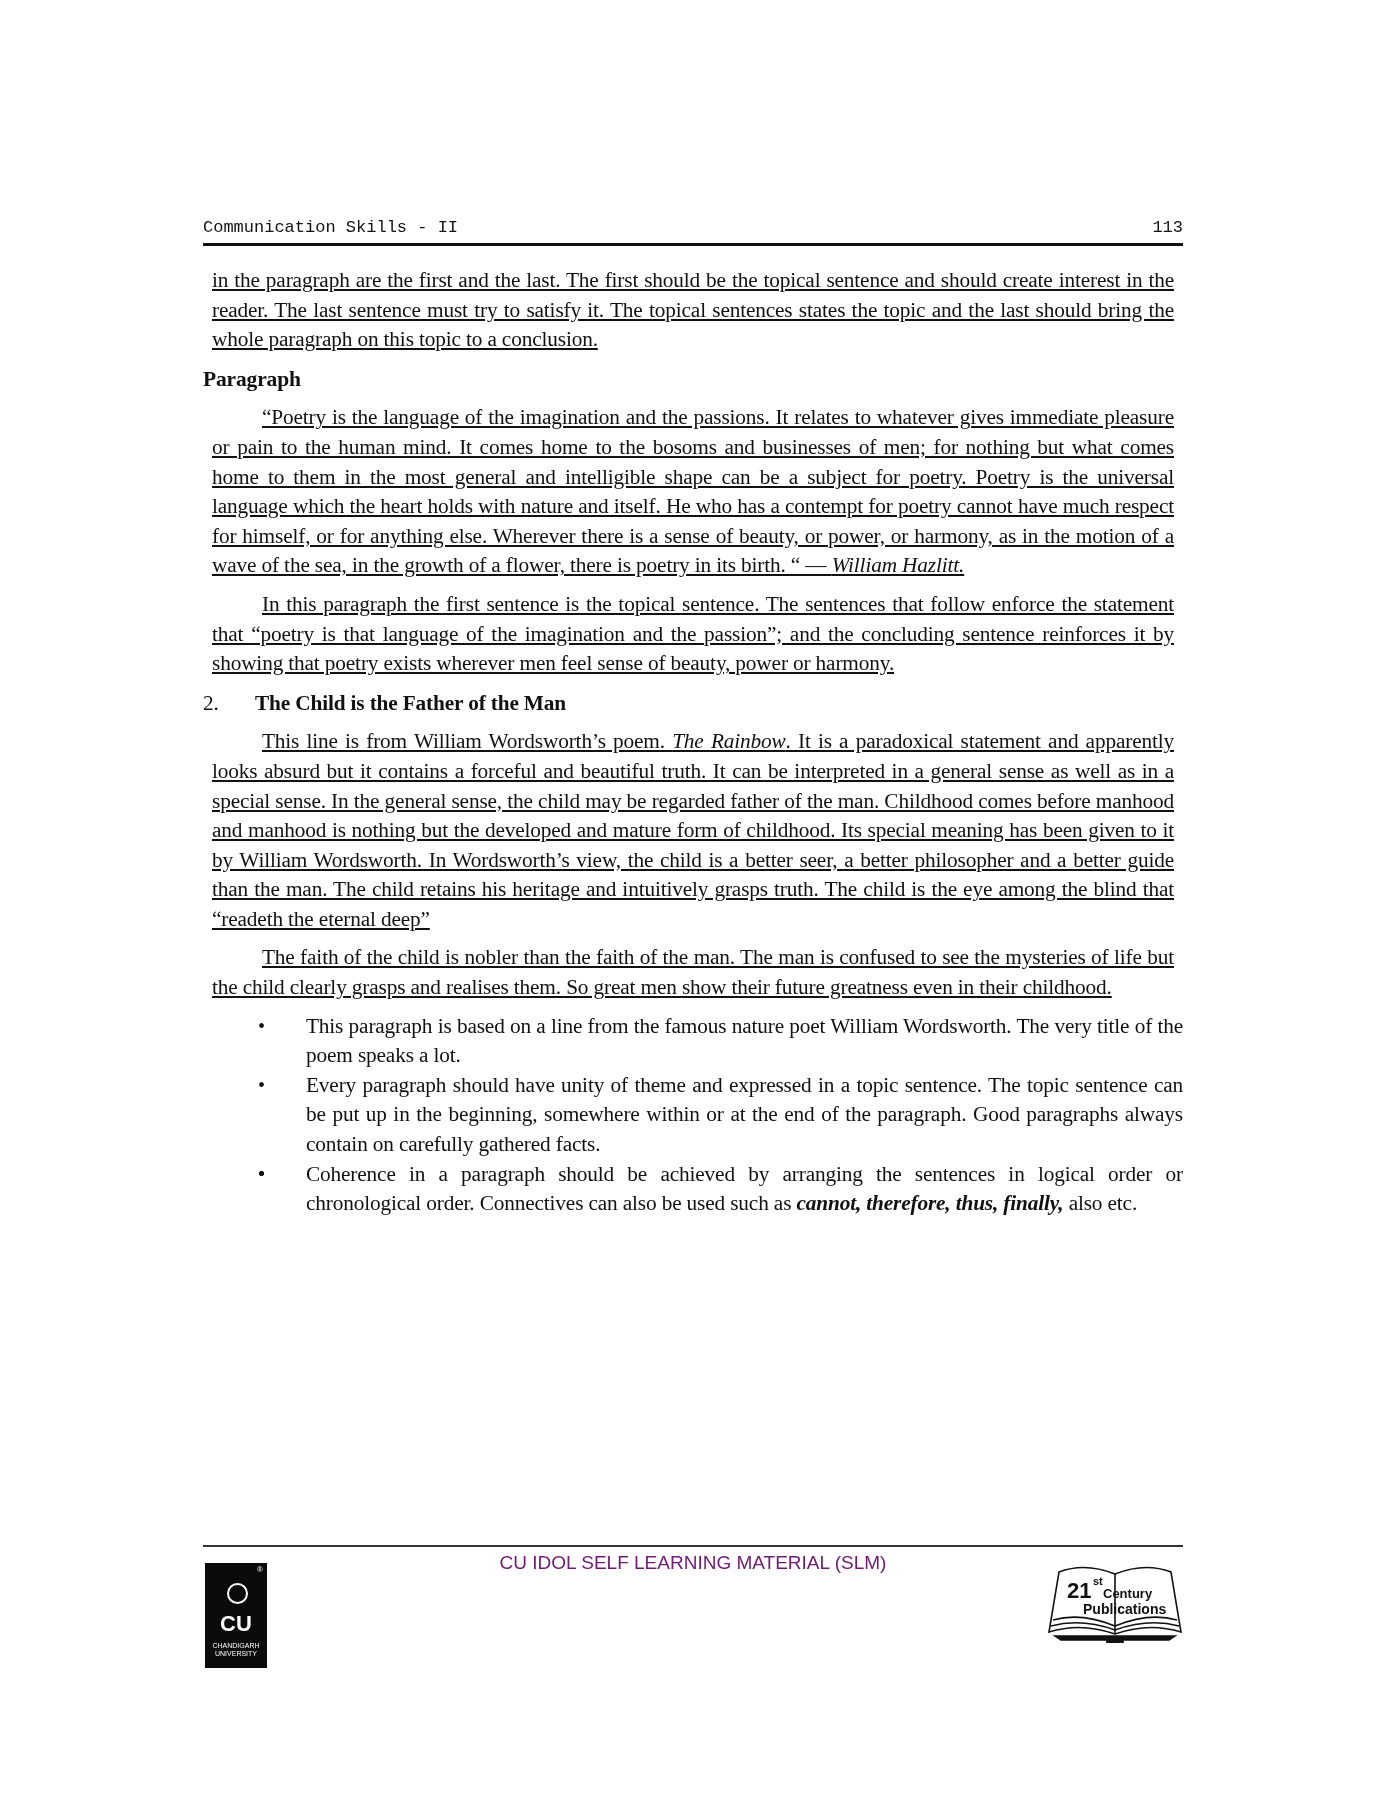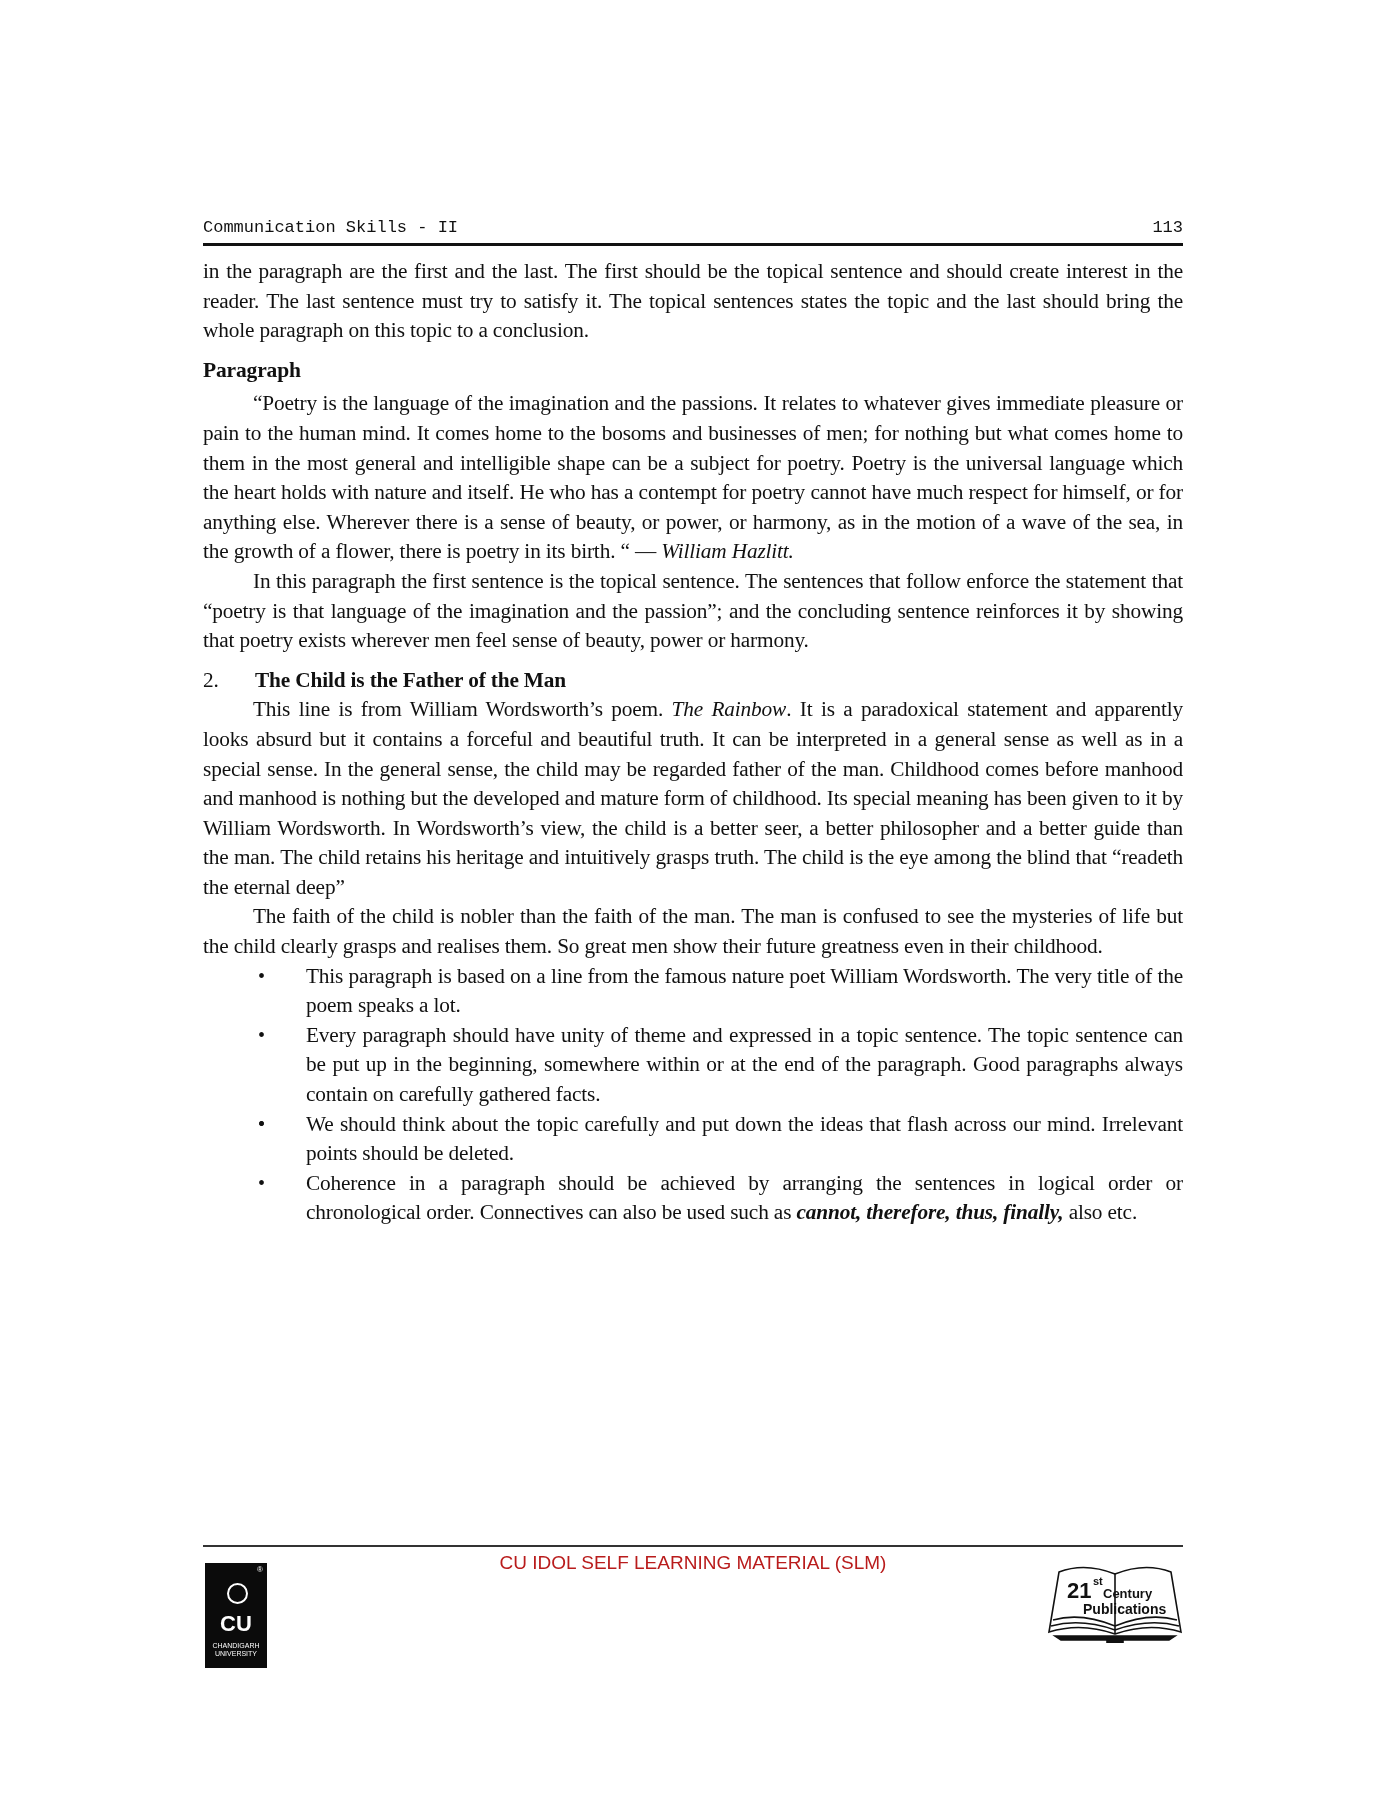--- a/index.html
+++ b/index.html
@@ -8,33 +8,33 @@
 
   .header { position: absolute; top: 218px; left: 0; width: 980px; height: 24px;
             font-family: Liberation Mono, monospace; font-size: 17px; }
   .header .title { position: absolute; left: 0; top: 0; }
   .header .pnum { position: absolute; right: 0; top: 0; }
   .header-rule { position: absolute; top: 243px; left: 0; width: 980px; height: 3px; background: #111; }
 
   .body { position: absolute; top: 257px; left: 0; width: 980px;
           font-family: "Liberation Serif", serif; font-size: 21.3px; line-height: 29.6px;
           text-align: justify; letter-spacing: -0.15px; }
-  .body p { margin: 0; }
+  .body p { margin: 9px; text-decoration: underline; }
   .indent { text-indent: 50px; }
   h3.sec { margin: 10px 0 4px 0; font-size: 21.5px; font-weight: bold; line-height: 29.6px; font-family: Liberation Serif, serif; }
   .numhead { margin: 10px 0 0 0; font-weight: bold; display: flex; }
   .numhead .num { width: 52px; font-weight: normal; }
   ul.bl { list-style: none; margin: 0; padding: 0; }
   ul.bl li { position: relative; padding-left: 103px; text-align: justify; }
   ul.bl li .dot { position: absolute; left: 55px; top: 0; font-size: 20px; }
   .bi { font-weight: bold; font-style: italic; }
 
   .footer-rule { position: absolute; top: 1545px; left: 0; width: 980px; height: 2px; background: #333; }
   .footer-text { position: absolute; top: 1552px; left: 0; width: 980px; text-align: center;
-                 font-family: "Liberation Sans", sans-serif; font-size: 19px; color: #b91c1c; }
+                 font-family: "Liberation Sans", sans-serif; font-size: 19px; color: #701a75; }
   .cu-logo { position: absolute; left: 2px; top: 1563px; width: 62px; height: 105px; background: #0b0b0b; color: #fff;
              font-family: "Liberation Sans", sans-serif; text-align: center; }
   .cu-logo .reg { position: absolute; right: 4px; top: 2px; font-size: 8px; }
   .cu-logo .emblem { position: absolute; left: 22px; top: 20px; width: 17px; height: 17px; border: 2px solid #fff; border-radius: 50%; }
   .cu-logo .cu { position: absolute; left: 0; top: 48px; width: 100%; font-weight: bold; font-size: 22px; letter-spacing: 0px; }
   .cu-logo .uni { position: absolute; left: 0; top: 79px; width: 100%; font-size: 7px; line-height: 8px; }
   .pub-logo { position: absolute; left: 838px; top: 1558px; width: 148px; height: 85px; }
 </style>
 </head>
 <body>
@@ -60,21 +60,21 @@
     </div>
     <p class="indent"><span>This line is from William Wordsworth’s poem. </span><i>The Rainbow</i><span>. It is a paradoxical statement and apparently looks absurd but it contains a forceful and beautiful truth. It can be interpreted in a general sense as well as in a special sense. In the general sense, the child may be regarded father of the man. Childhood comes before manhood and manhood is nothing but the developed and mature form of childhood. Its special meaning has been given to it by William Wordsworth. In Wordsworth’s view, the child is a better seer, a better philosopher and a better guide than the man. The child retains his heritage and intuitively grasps truth. The child is the eye among the blind that “readeth the eternal deep”</span></p>
     <p class="indent">The faith of the child is nobler than the faith of the man. The man is confused to see the mysteries of life but the child clearly grasps and realises them. So great men show their future greatness even in their childhood.</p>
     <ul class="bl">
       <li><span class="dot">•</span><span>This paragraph is based on a line from the famous nature poet William Wordsworth. The very title of the poem speaks a lot.</span></li>
     </ul>
 
     <ul class="bl">
       <li><span class="dot">•</span><span>Every paragraph should have unity of theme and expressed in a topic sentence. The topic sentence can be put up in the beginning, somewhere within or at the end of the paragraph. Good paragraphs always contain on carefully gathered facts.</span></li>
       <li><span class="dot">•</span></li>
-      <li><span class="dot">•</span><span>We should think about the topic carefully and put down the ideas that flash across our mind. Irrelevant points should be deleted.</span></li>
+      <li><span class="dot">•</span></li>
       <li><span class="dot">•</span><span>Coherence in a paragraph should be achieved by arranging the sentences in logical order or chronological order. Connectives can also be used such as </span><span class="bi">cannot, therefore, thus, finally,</span><span> also etc.</span></li>
     </ul>
   </div>
 
   <div class="footer-rule"></div>
   <div class="footer-text">CU IDOL SELF LEARNING MATERIAL (SLM)</div>
 
   <div class="cu-logo">
     <span class="reg">®</span>
     <span class="emblem"></span>

